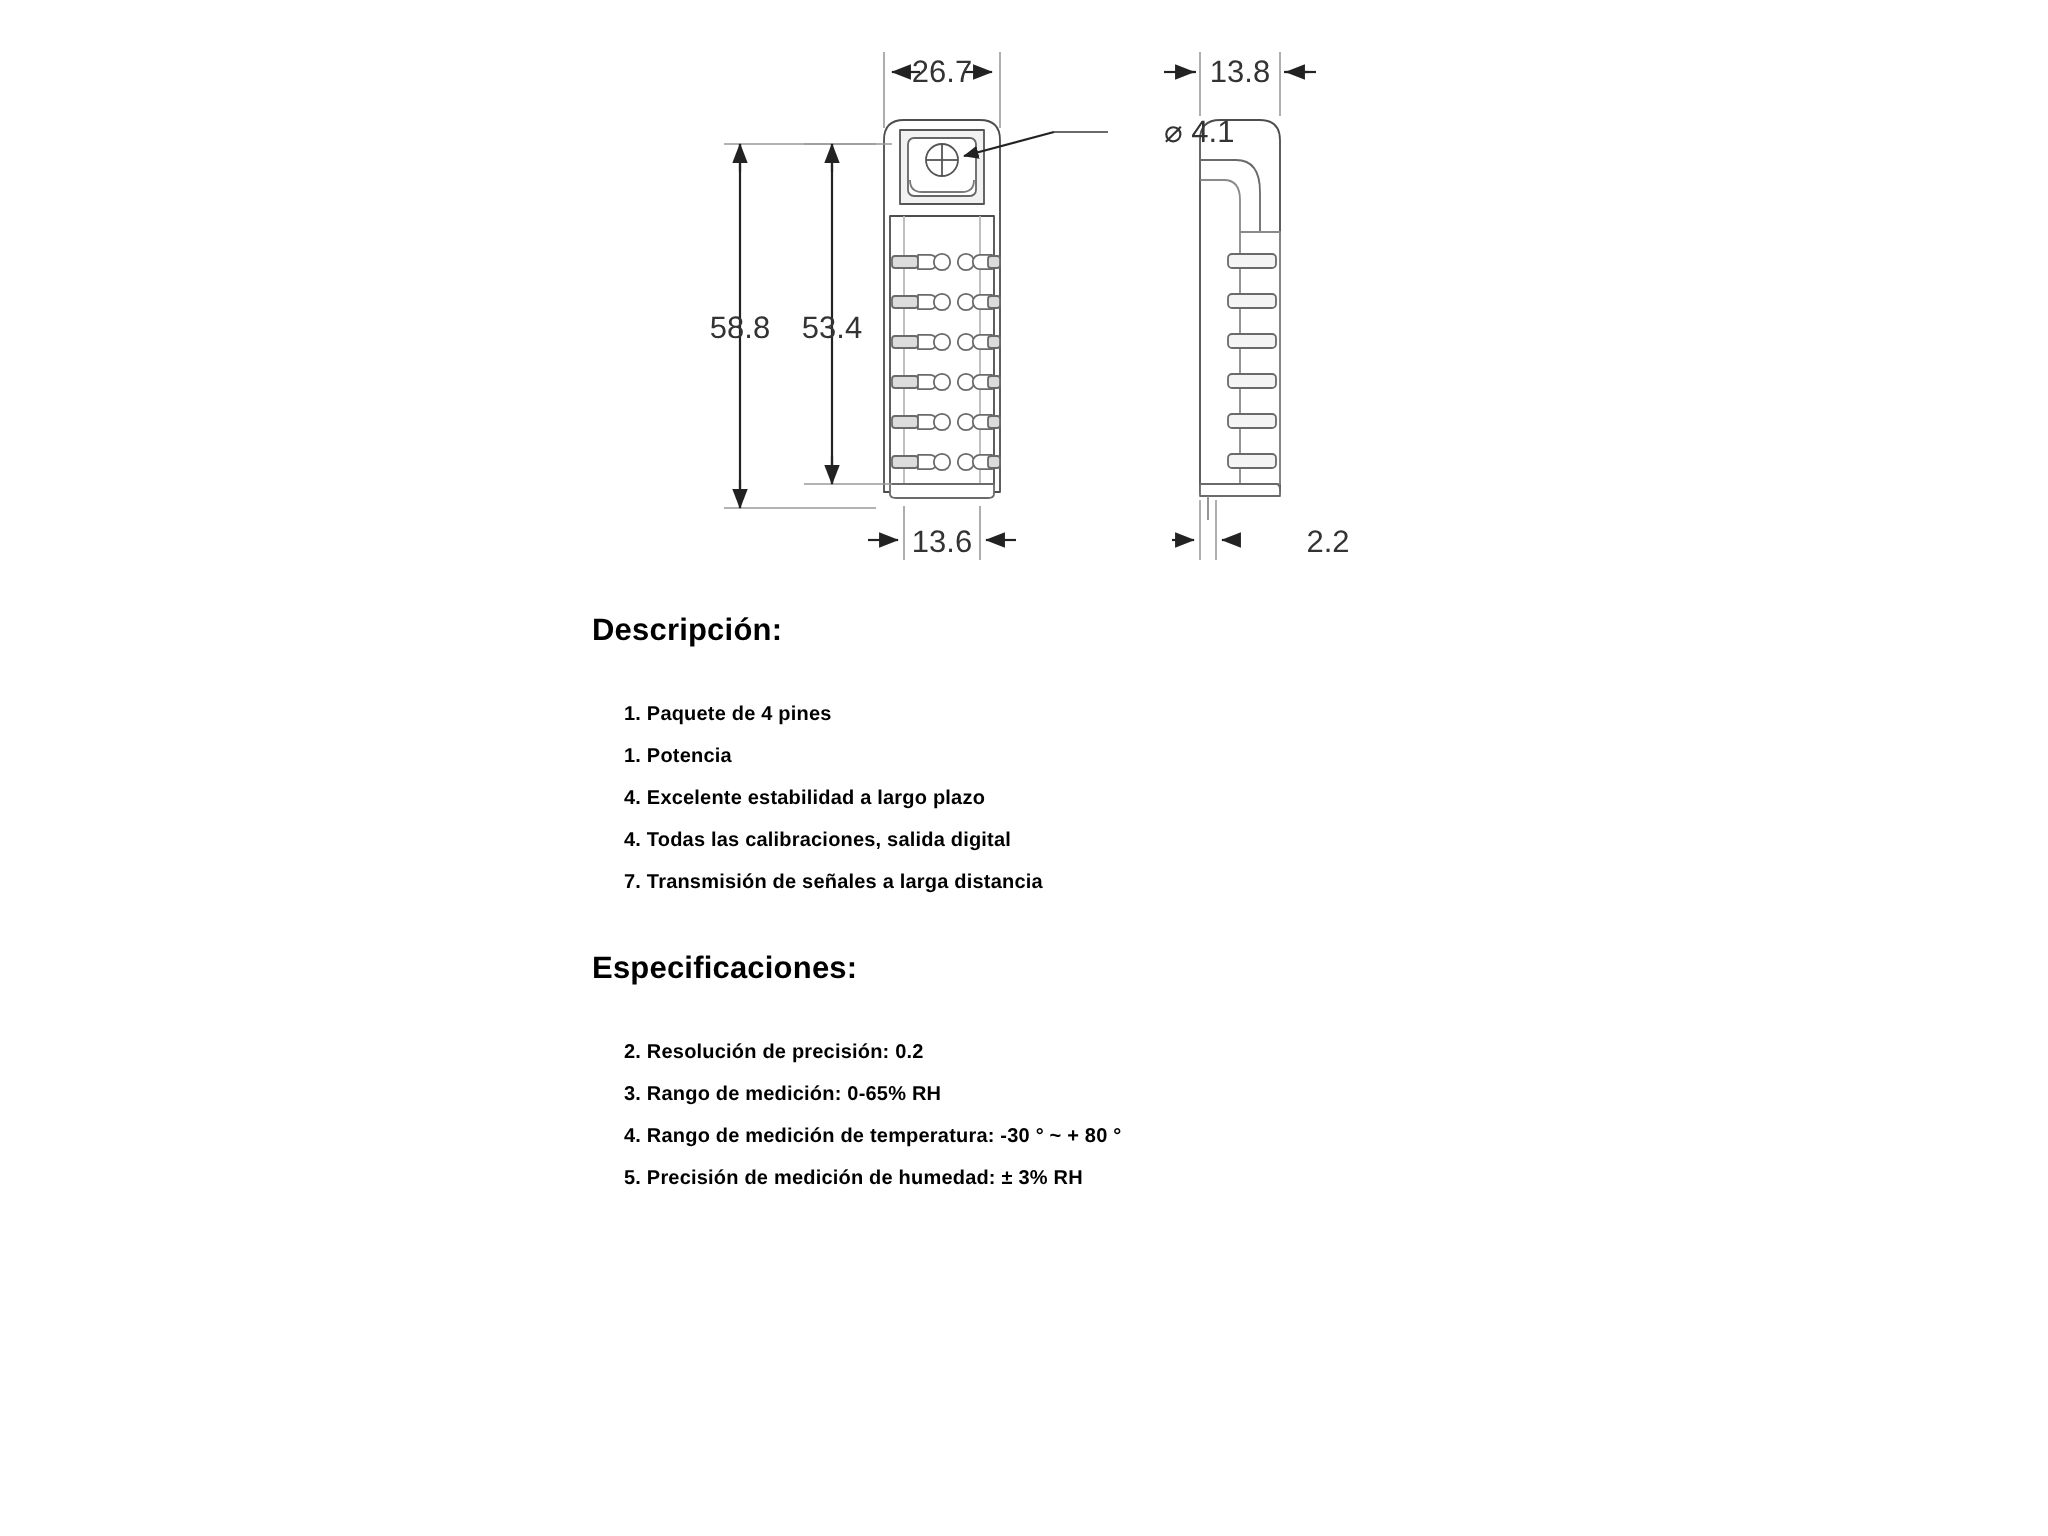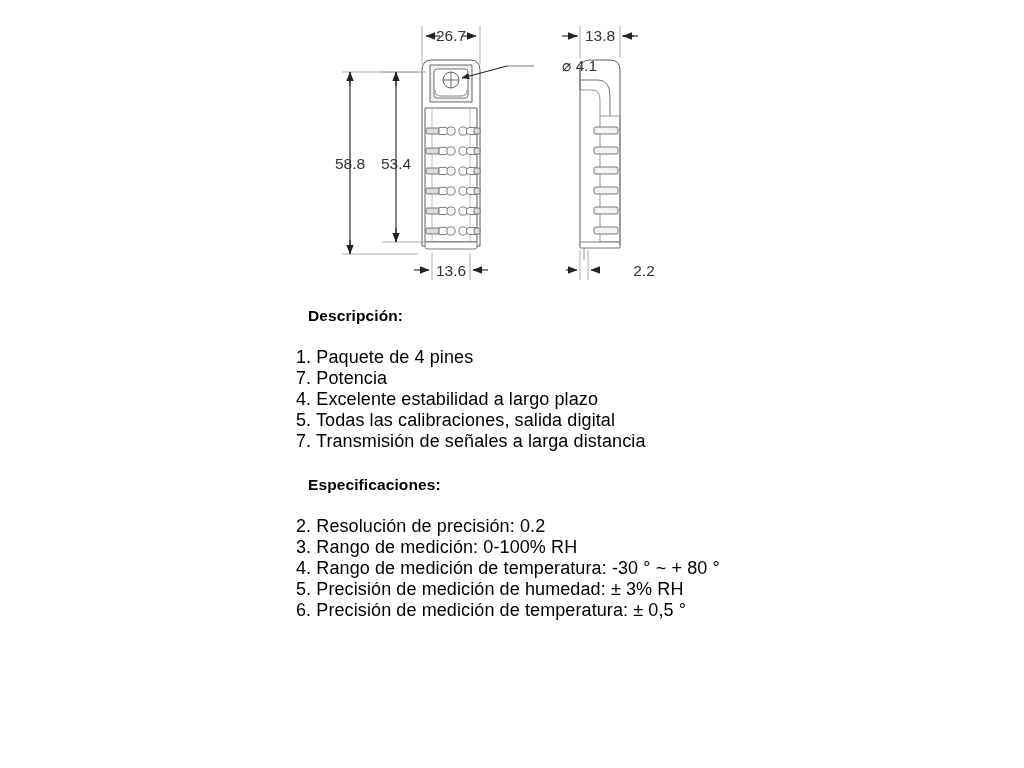--- a/index.html
+++ b/index.html
@@ -12,21 +12,21 @@
     height: 768px;
     position: relative;
     overflow: hidden;
     font-family: "Liberation Sans", sans-serif;
     color: #000000;
   }
 
   
   #drawing-panel {
     position: absolute;
-    left: 322px;
+    left: 342px;
     top: 8px;
     width: 360px;
     height: 290px;
   }
   #drawing-svg {
     display: block;
     width: 360px;
     height: 290px;
   }
 
@@ -36,31 +36,31 @@
     left: 296px;
     top: 305px;
     width: 640px;
   }
   .section-title {
     font-size: 15.5px;
     font-weight: bold;
     line-height: 21px;
     letter-spacing: 0.1px;
     white-space: pre;
-    margin-left: 12px;
   }
   .spacer-line {
     height: 21px;
   }
   .list-line {
-    font-size: 18px;
-    font-weight: normal;
+    font-size: 10px;
+    font-weight: bold;
     line-height: 21px;
     letter-spacing: 0.1px;
     white-space: pre;
+    margin-left: 16px;
   }
   .block-gap {
     height: 22px;
   }
 </style>
 </head>
 <body>
 
 <div id="drawing-panel">
   <svg id="drawing-svg" viewBox="0 0 360 290">
@@ -217,31 +217,30 @@
     </g>
   </svg>
 </div>
 
 <div id="text-panel">
 
   <div class="section-title">Descripción:</div>
   <div class="spacer-line"></div>
   <div>
     <div class="list-line">1. Paquete de 4 pines</div>
-    <div class="list-line">7. Potencia</div>
+    <div class="list-line">1. Potencia</div>
     <div class="list-line">4. Excelente estabilidad a largo plazo</div>
-    <div class="list-line">5. Todas las calibraciones, salida digital</div>
+    <div class="list-line">4. Todas las calibraciones, salida digital</div>
     <div class="list-line">7. Transmisión de señales a larga distancia</div>
   </div>
 
   <div class="block-gap"></div>
 
   <div class="section-title">Especificaciones:</div>
   <div class="spacer-line"></div>
   <div>
     <div class="list-line">2. Resolución de precisión: 0.2</div>
-    <div class="list-line">3. Rango de medición: 0-100% RH</div>
+    <div class="list-line">3. Rango de medición: 0-65% RH</div>
     <div class="list-line">4. Rango de medición de temperatura: -30 ° ~ + 80 °</div>
     <div class="list-line">5. Precisión de medición de humedad: ± 3% RH</div>
-    <div class="list-line">6. Precisión de medición de temperatura: ± 0,5 °</div>
   </div>
 
 </div>
 
 </body></html>

